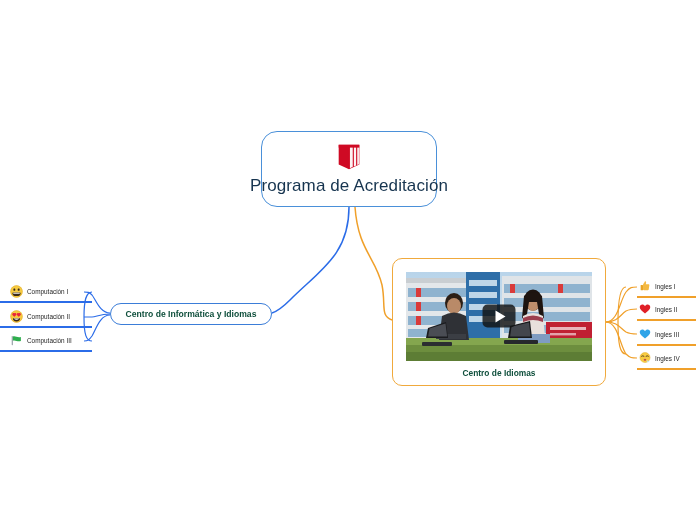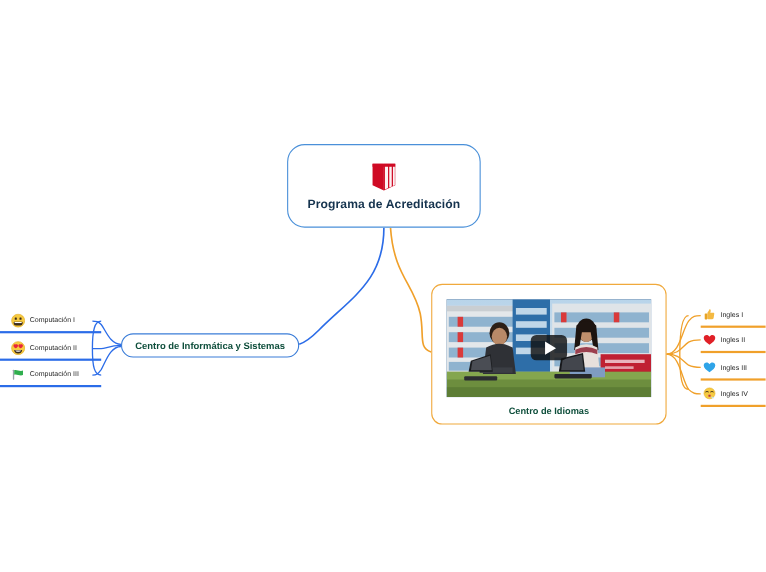--- a/index.html
+++ b/index.html
@@ -47,22 +47,22 @@
     align-items: center;
     justify-content: center;
   }
   .root-logo {
     width: 30px;
     height: 30px;
     margin-bottom: 4px;
     display: block;
   }
   .root-label {
-    font-size: 11px;
-    font-weight: bold;
+    font-size: 17px;
+    font-weight: normal;
     color: #16344f;
     letter-spacing: 0.1px;
     white-space: nowrap;
   }
 
   
   .cis-node {
     position: absolute;
     left: 110px;
     top: 303px;
@@ -222,21 +222,21 @@
       <path d="M16 3 L27 3 L27 24 L16 29 Z" fill="#cf0a24"></path>
       <path d="M17 5 L20 5 L20 26.5 L17 28 Z" fill="#ffffff" opacity="0.95"></path>
       <path d="M21.2 5 L23.6 5 L23.6 25 L21.2 26.2 Z" fill="#ffffff" opacity="0.95"></path>
       <path d="M24.8 5 L26.6 5 L26.6 23.6 L24.8 24.6 Z" fill="#ffffff" opacity="0.95"></path>
       <path d="M5 3 L27 3 L27 6 L5 6 Z" fill="#cf0a24"></path>
     </svg>
     <div class="root-label">Programa de Acreditación</div>
   </div>
 
   <div class="cis-node">
-    <span class="cis-label">Centro de Informática y Sistemas</span>
+    <span class="cis-label">Centro de Informática y Idiomas</span>
   </div>
 
   <div class="leaf-left" style="top:281px;">
     <svg class="leaf-icon" viewBox="0 0 16 16">
       <circle cx="8" cy="8" r="7.3" fill="#f7cb41"></circle>
       <circle cx="8" cy="8" r="7.3" fill="none" stroke="#e0a81f" stroke-width="0.7"></circle>
       <rect x="4.2" y="4.4" width="2.3" height="2.6" rx="0.6" fill="#3b2a1a"></rect>
       <rect x="9.5" y="4.4" width="2.3" height="2.6" rx="0.6" fill="#3b2a1a"></rect>
       <path d="M3.6 9.2 h8.8 a0.6 0.6 0 0 1 0.6 0.6 v1.4 a2.6 2.6 0 0 1 -2.6 2.2 h-4.8 a2.6 2.6 0 0 1 -2.6 -2.2 v-1.4 a0.6 0.6 0 0 1 0.6 -0.6 z" fill="#3b2a1a"></path>
       <rect x="4" y="9.5" width="8" height="1.2" fill="#ffffff"></rect>

